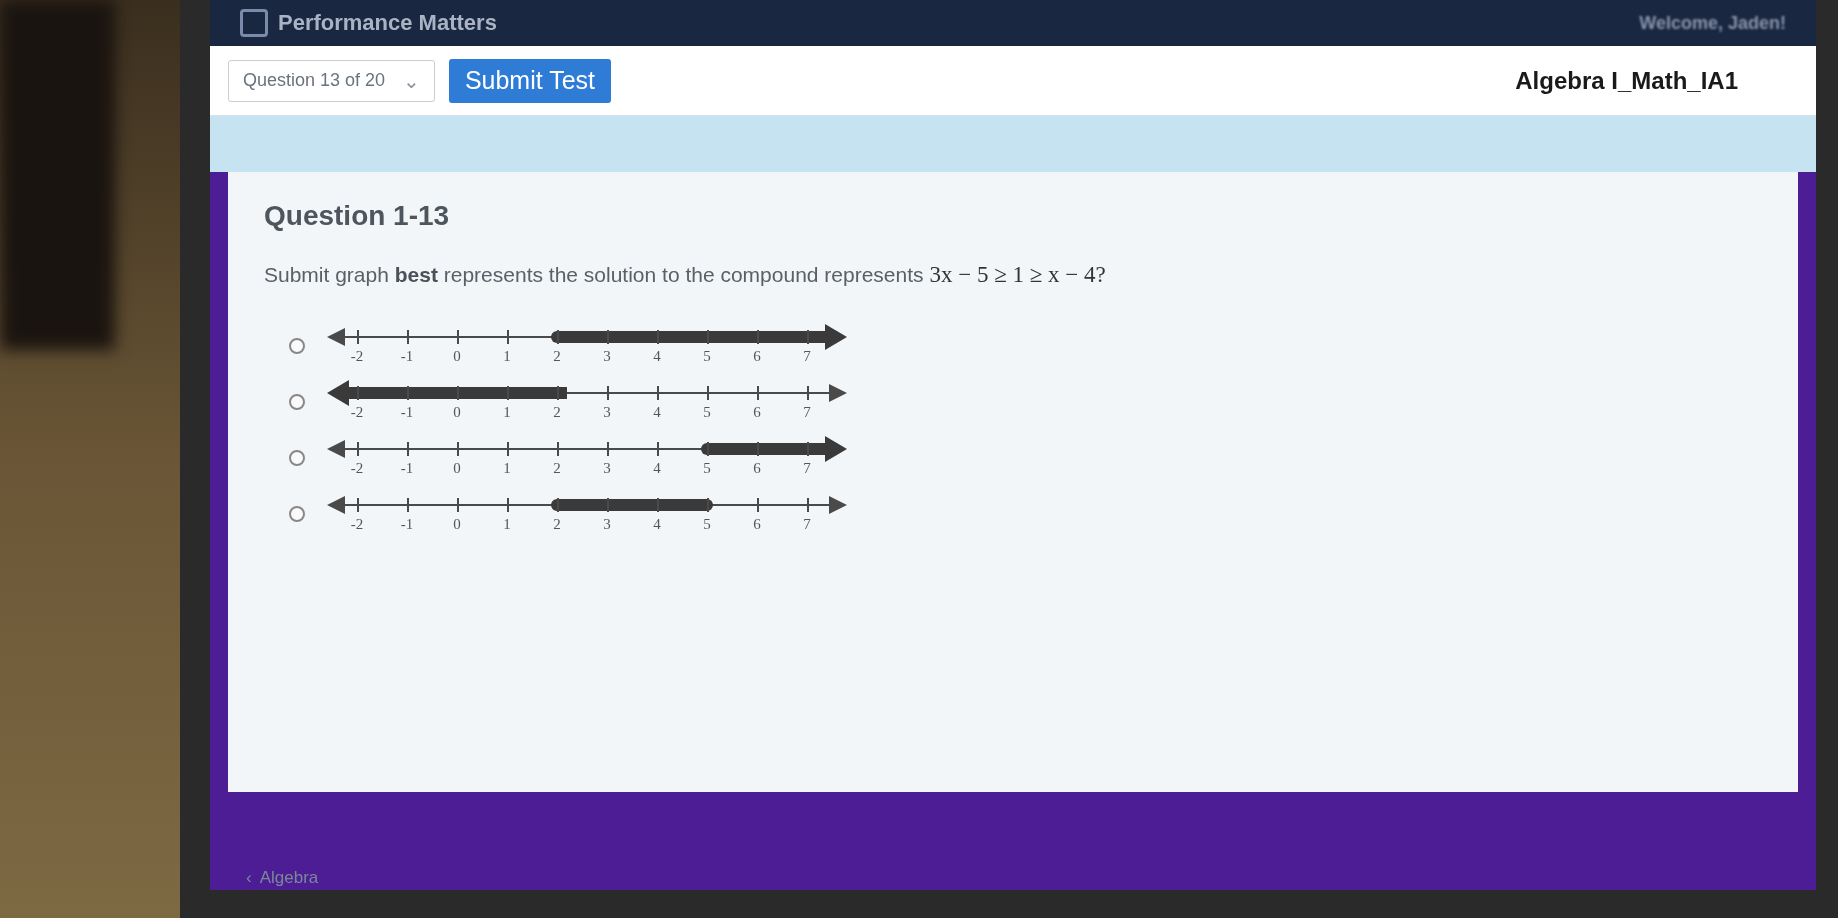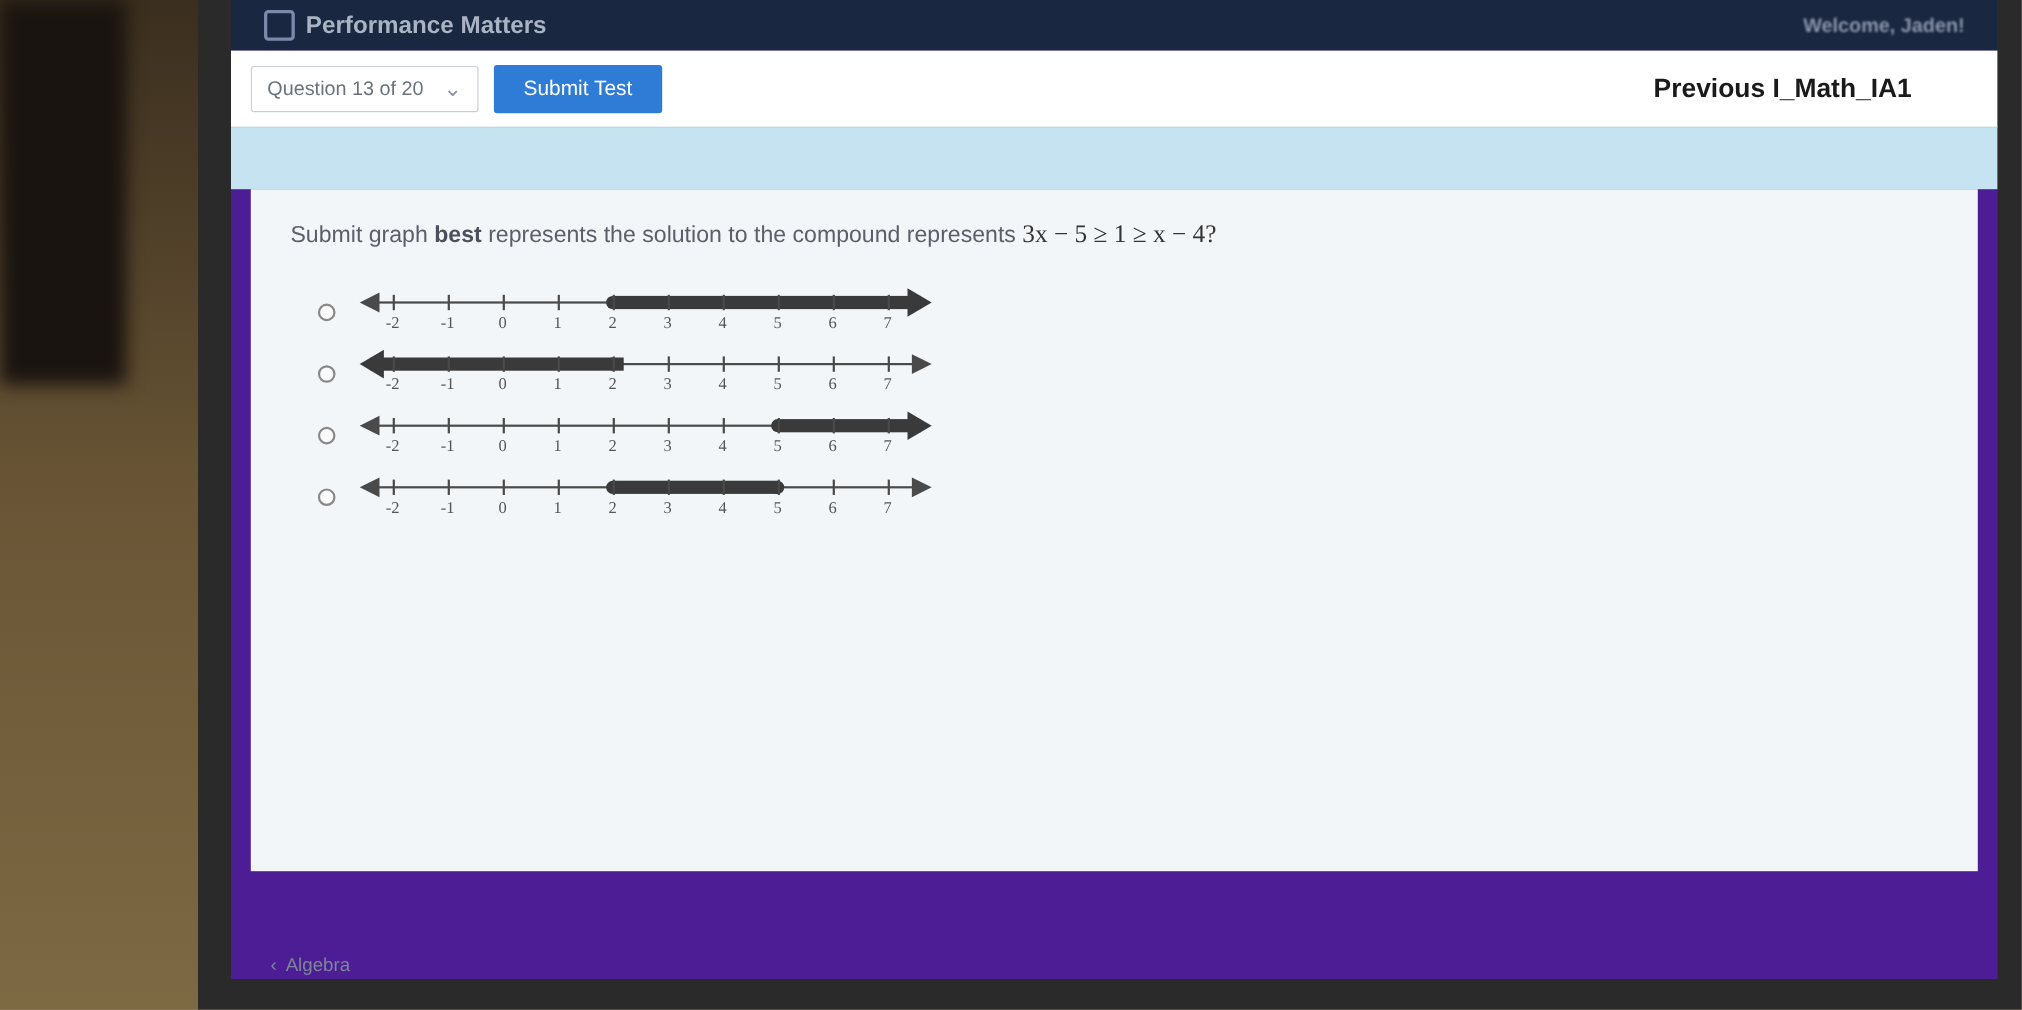--- a/index.html
+++ b/index.html
@@ -73,22 +73,22 @@
       font-size: 18px;
       background: #fff;
       gap: 18px;
     }
     .chev { color: #8892a0; font-size: 20px; }
     .submit-btn {
       background: #2e7cd6;
       color: #fff;
       border: none;
       height: 44px;
-      padding: 0 27px;
-      font-size: 19px;
+      padding: 0 16px;
+      font-size: 25px;
       border-radius: 3px;
       cursor: pointer;
     }
     .assessment-title {
       margin-left: auto;
       margin-right: 60px;
       font-size: 24px;
       font-weight: 700;
       color: #1a1a1a;
     }
@@ -212,26 +212,27 @@
     </div>
     <span style="color:#8a95ab;font-size:18px;filter:blur(1px);">Welcome, Jaden!</span>
   </div>
 
   <div class="toolbar">
     <div class="q-dropdown">
       <span>Question 13 of 20</span>
       <span class="chev">⌄</span>
     </div>
     <button class="submit-btn">Submit Test</button>
-    <div class="assessment-title">Previous I_Math_IA1</div>
+    <div class="assessment-title">Algebra I_Math_IA1</div>
   </div>
 
   <div class="blue-strip"></div>
 
   <div class="question-panel">
+    <div class="q-heading">Question 1-13</div>
 
     <div class="q-text">
       <span>Submit graph </span><b>best</b><span> represents the solution to the compound represents </span>
       <span class="math">3x − 5 ≥ 1 ≥ x − 4?</span>
     </div>
 
     <div class="options">
 
       <div class="opt-row">
         <div class="radio"></div>

